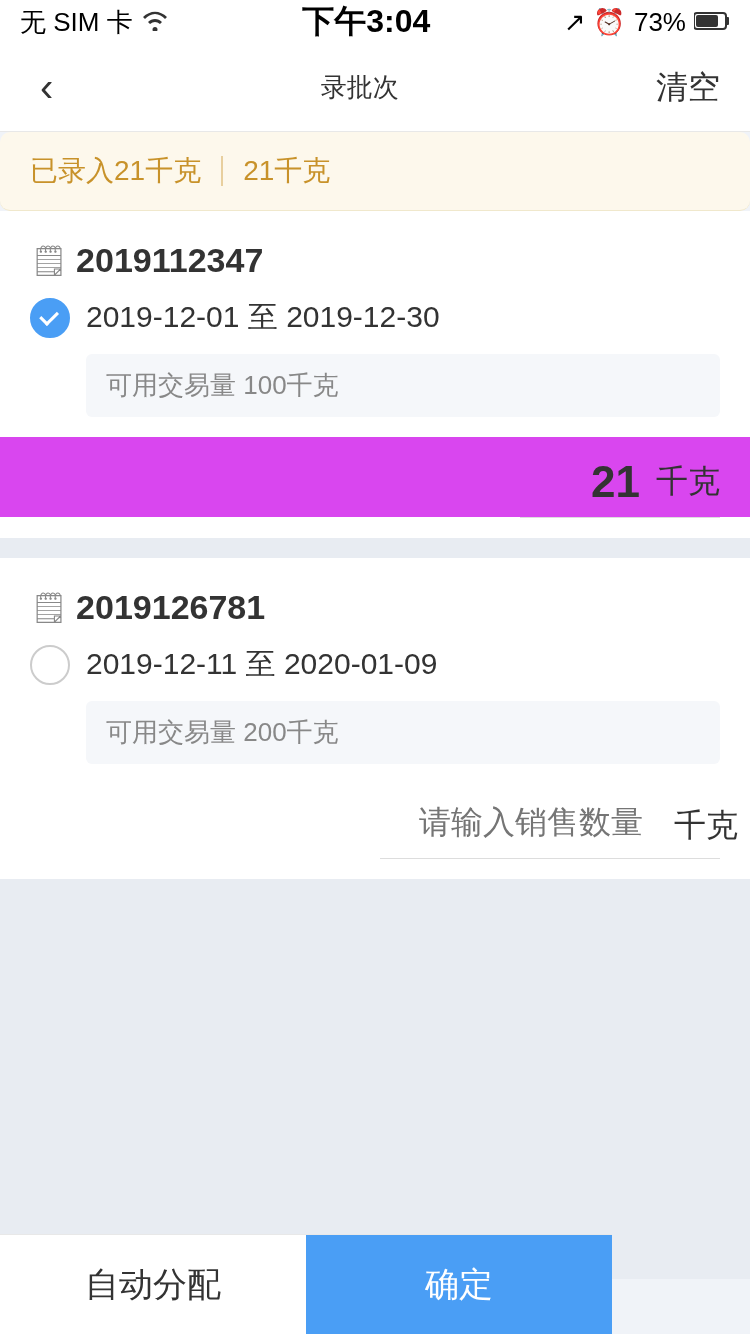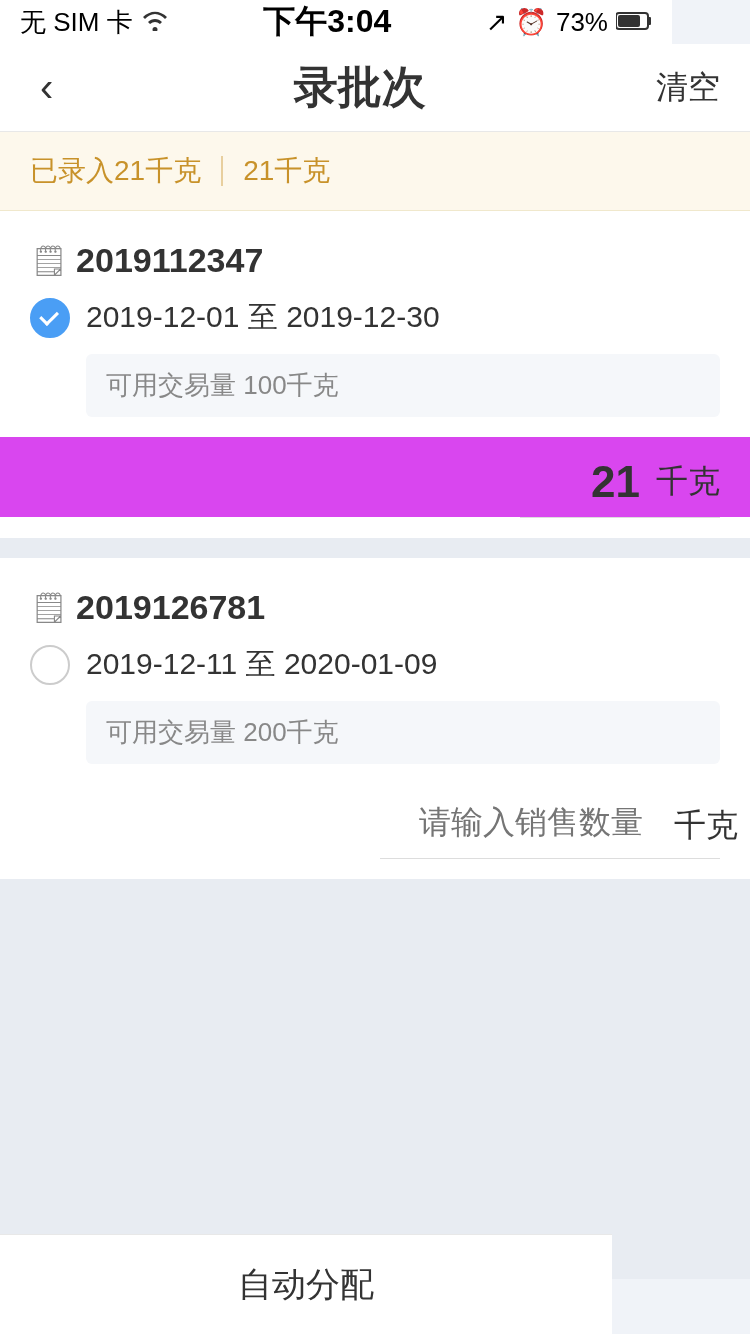--- a/index.html
+++ b/index.html
@@ -7,21 +7,21 @@
     body {
       width: 750px;
       min-height: 1334px;
       font-family: -apple-system, 'PingFang SC', 'Helvetica Neue', Arial, sans-serif;
       background: #f0f3f8;
       overflow-x: hidden;
     }
 
     
     .status-bar {
-      width: 672px;
+      width: 750px;
       height: 44px;
       background: #fff;
       display: flex;
       align-items: center;
       justify-content: space-between;
       padding: 0 20px;
       font-size: 28px;
       font-weight: 500;
     }
     .status-left {
@@ -52,38 +52,39 @@
       padding: 0 30px;
       border-bottom: 1px solid #e8e8e8;
     }
     .nav-back {
       font-size: 40px;
       color: #333;
       cursor: pointer;
       padding: 10px;
     }
     .nav-title {
-      font-size: 44px;
-      font-weight: 700;
+      font-size: 26px;
+      font-weight: 400;
       color: #333;
     }
     .nav-action {
       font-size: 32px;
       color: #333;
       cursor: pointer;
     }
 
     
     .info-banner {
       background: #fdf8ec;
       padding: 20px 30px;
       display: flex;
       align-items: center;
       gap: 20px;
       border-bottom: 1px solid #f0e8cc;
+      border-radius: 10px;
     }
     .info-item {
       font-size: 28px;
       color: #c8922a;
       font-weight: 500;
     }
     .info-divider {
       width: 2px;
       height: 30px;
       background: #c8922a;
@@ -338,13 +339,14 @@
     <span class="input-unit">千克</span>
   </div>
   <div class="input-underline"></div>
   <div style="height:20px;background:#fff;"></div>
 </div>
 
 <div class="empty-area" style="height: 400px;"></div>
 
 <div class="bottom-bar">
   <button class="btn-auto">自动分配</button>
+  <button class="btn-confirm">确定</button>
 </div>
 
 </body></html>

